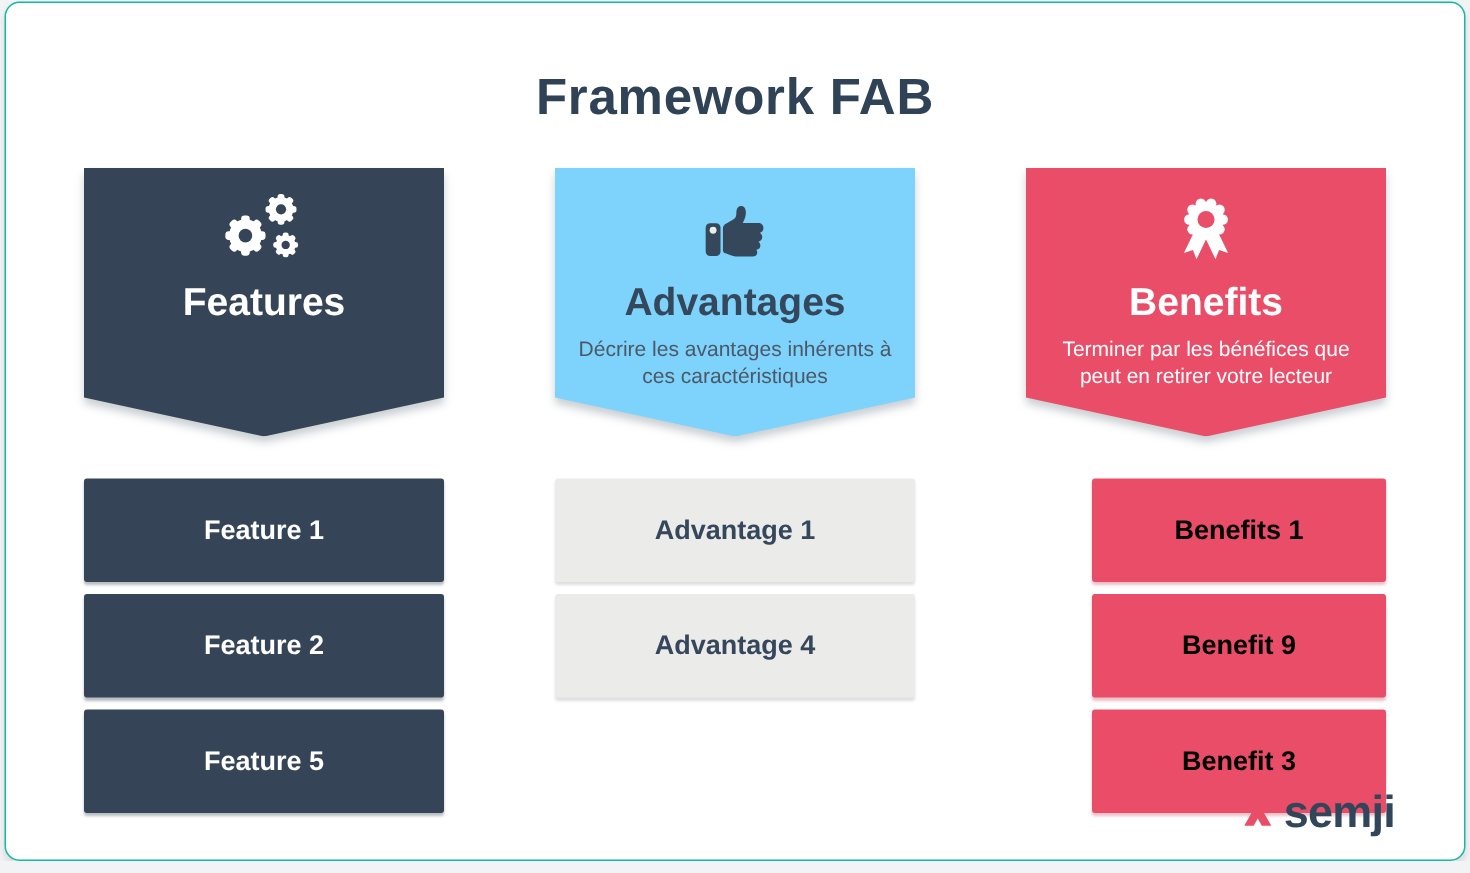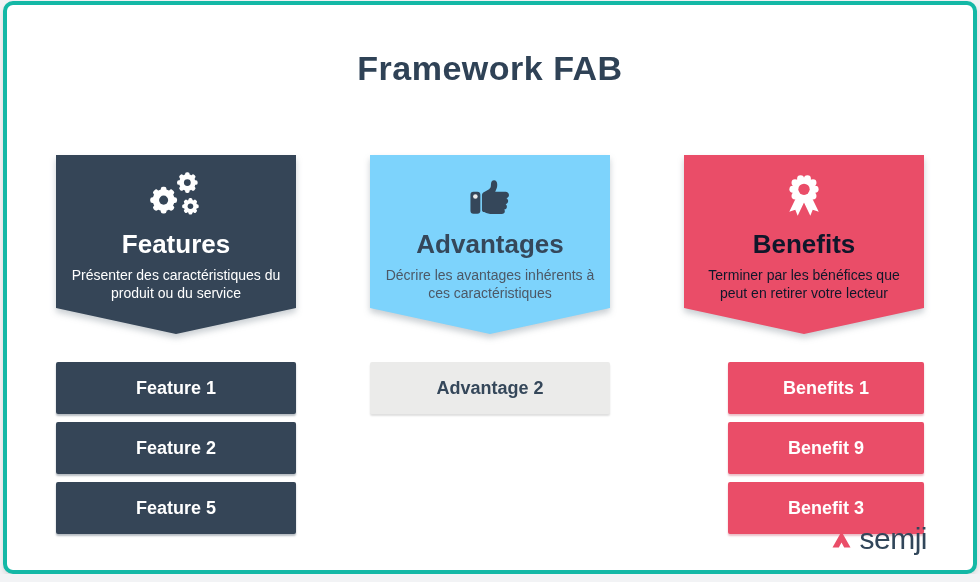--- a/index.html
+++ b/index.html
@@ -1,59 +1,59 @@
 <!DOCTYPE html>
 <html><head>
 <meta charset="utf-8">
 <style>
   html,body{margin:0;padding:0;background:#f2f3f5;}
   body{font-family:"Liberation Sans", sans-serif;-webkit-font-smoothing:antialiased;}
   .card{
     position:relative;width:974px;height:573px;margin:1px auto 0;
-    background:#ffffff;border:4px solid #14b8a6;border-radius:10px;
+    background:#ffffff;border:1px solid #14b8a6;border-radius:10px;
     box-shadow:0 3px 5px rgba(0,0,0,.10);
     overflow:hidden;box-sizing:border-box;
   }
   h1.page-title{
     margin:44px 0 0;text-align:center;
     font-size:34px;font-weight:700;color:#2f4256;letter-spacing:.5px;
   }
   .grid{
     margin-top:27px;display:grid;grid-template-columns:240px 240px 240px;
     column-gap:74px;justify-content:center;
   }
-  .banner-wrap{filter:drop-shadow(0 4px 3px rgba(80,95,110,.30));margin-top:40px;}
+  .banner-wrap{filter:drop-shadow(0 4px 3px rgba(80,95,110,.30));}
   .banner{
     height:179px;box-sizing:border-box;padding-top:13px;text-align:center;
     clip-path:polygon(0 0,100% 0,100% calc(100% - 26px),50% 100%,0 calc(100% - 26px));
   }
   .banner .icon{height:58px;display:flex;align-items:center;justify-content:center;}
   .banner h2{margin:4px 0 0;font-size:26px;font-weight:700;line-height:1.1;}
   .banner p{margin:7px auto 0;max-width:214px;font-size:14px;line-height:1.3;font-weight:400;}
   .col-dark .banner{background:#354557;}
   .col-dark .banner h2,.col-dark .banner p{color:#ffffff;}
   .col-light .banner{background:#7dd3fc;}
   .col-light .banner h2{color:#35475a;}
   .col-light .banner p{color:#4c5866;}
   .col-pink .banner{background:#ea4d68;}
-  .col-pink .banner h2,.col-pink .banner p{color:#0f172a;}
+  .col-pink .banner h2,.col-pink .banner p{color:#ffffff;}
   .rows{margin-top:28px;}
   .row{
-    height:52px;margin-bottom:8px;border-radius:2px;
+    height:69px;margin-bottom:8px;border-radius:2px;
     display:flex;align-items:center;justify-content:center;
     font-size:18px;font-weight:700;
   }
   .col-dark .row{background:#354557;color:#ffffff;box-shadow:0 2px 2px rgba(47,62,79,.35);}
   .col-light .row{background:#ebebea;color:#35475a;box-shadow:0 2px 2px rgba(0,0,0,.13);}
-  .col-pink .row{background:#ea4d68;color:#ffffff;box-shadow:0 2px 2px rgba(186,42,72,.30);margin-left:44px;}
+  .col-pink .row{background:#ea4d68;color:#000000;box-shadow:0 2px 2px rgba(186,42,72,.30);margin-left:44px;}
   .logo{
     position:absolute;right:46px;bottom:14px;
     display:flex;align-items:center;gap:7px;
   }
-  .logo .wordmark{font-size:30px;color:#31465a;letter-spacing:-.5px;font-weight:400;}
+  .logo .wordmark{font-size:30px;color:#31465a;letter-spacing:-.5px;font-weight:700;}
 </style>
 </head>
 <body>
 
 <div class="card">
 
   <h1 class="page-title">Framework FAB</h1>
 
   <div class="grid">
 
@@ -84,21 +84,20 @@
                   <rect x="-8" y="-1.9" width="16" height="3.8" rx="1.5" transform="rotate(45)"></rect>
                   <rect x="-8" y="-1.9" width="16" height="3.8" rx="1.5" transform="rotate(90)"></rect>
                   <rect x="-8" y="-1.9" width="16" height="3.8" rx="1.5" transform="rotate(135)"></rect>
                   <circle r="6.4"></circle>
                   <circle r="2.7" fill="#354557"></circle>
                 </g>
               </g>
             </svg>
           </div>
           <h2>Features</h2>
-          <p>Présenter des caractéristiques du produit ou du service</p>
         </div>
       </div>
       <div class="rows">
         <div class="row">Feature 1</div>
         <div class="row">Feature 2</div>
         <div class="row">Feature 5</div>
       </div>
     </div>
 
     <div class="col col-light">
@@ -111,21 +110,22 @@
                 <circle cx="7.3" cy="16.6" r="2" fill="#ebebea"></circle>
                 <path d="M15 30 C13.8 30 13 29.2 13 28 L13 15.5 C13 14 13.8 13.2 15 12.6 L19.2 10.2 C20.4 9.4 20.8 8.4 20.8 6.4 C20.8 3.8 21.9 2.5 23.5 2.5 C25.3 2.5 26.3 4 26.3 6.3 C26.3 8.3 25.7 9.9 24.9 11.5 L24.5 12.4 L33.5 12.4 C35.2 12.4 36.5 13.6 36.5 15.2 C36.5 16.6 35.6 17.7 34.3 18 C35.2 18.5 35.8 19.4 35.8 20.5 C35.8 21.9 34.9 22.9 33.6 23.2 C34.3 23.7 34.7 24.5 34.7 25.4 C34.7 26.8 33.8 27.7 32.4 27.9 C32.7 28.3 32.9 28.8 32.9 29.4 C32.9 30.9 31.8 31.8 30.1 31.8 L22 31.8 C19.5 31.8 17.3 31.2 15 30 Z"></path>
               </g>
             </svg>
           </div>
           <h2>Advantages</h2>
           <p>Décrire les avantages inhérents à ces caractéristiques</p>
         </div>
       </div>
       <div class="rows">
-        <div class="row">Advantage 2</div>
+        <div class="row">Advantage 1</div>
+        <div class="row">Advantage 4</div>
       </div>
     </div>
 
     <div class="col col-pink">
       <div class="banner-wrap">
         <div class="banner">
           <div class="icon">
             <svg width="44" height="48" viewBox="0 0 40 44">
               <g fill="#ffffff">
                 <path d="M13.5 21 L6.5 35.5 L12 33.6 L14.2 39.2 L21 25 Z"></path>

